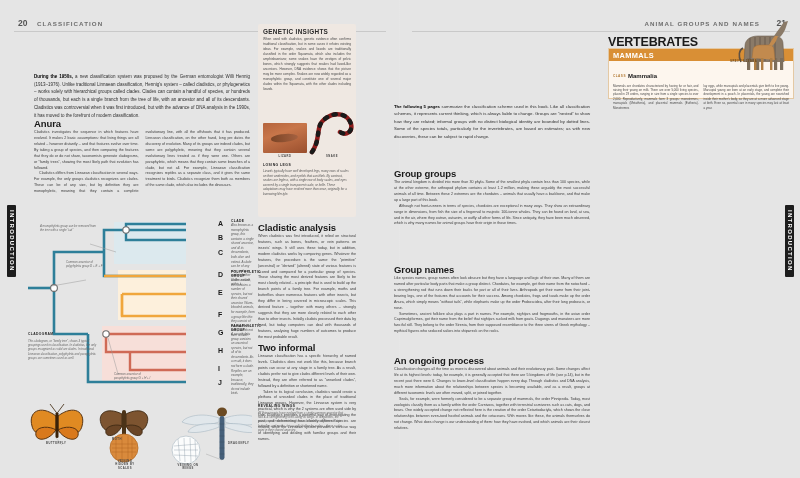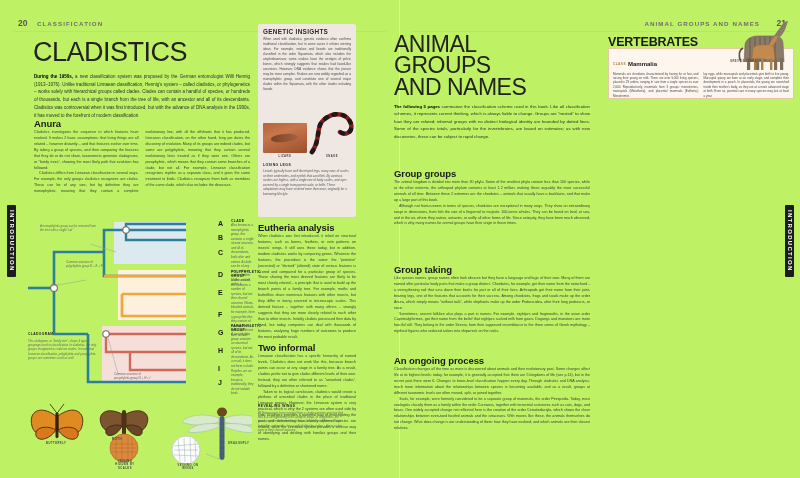--- a/index.html
+++ b/index.html
@@ -4,21 +4,21 @@
 <style>
   * { box-sizing: border-box; margin: 0; padding: 0; }
   body {
     width: 800px; height: 478px;
     background: #ffffff;
     font-family: "Liberation Sans", sans-serif;
     overflow: hidden;
     position: relative;
   }
   .spread { position: absolute; inset: 0; display: flex; }
-  .page { position: relative; height: 478px; background: #bef264; }
+  .page { position: relative; height: 478px; background: #e5e5e5; }
   .page-left { width: 400px; padding: 0; }
   .page-right { width: 400px; }
   .gutter { position: absolute; left: 399px; top: 0; width: 2px; height: 478px;
             background: linear-gradient(to right, #e2e2e2, #f4f4f4); }
 
   
   .runhead { position: absolute; top: 20px; font-size: 6.2px; letter-spacing: 1.05px;
              color: #6e6e6e; font-weight: 600; }
   .folio { position: absolute; top: 18px; font-size: 8.5px; font-weight: 700; color: #555; }
   .rule { position: absolute; height: 1px; background: #c9c9c9; }
@@ -87,21 +87,20 @@
 <div class="spread">
 
   <div class="page page-left">
 
     <div class="folio" style="left:18px;">20</div>
     <div class="runhead" style="left:37px;">CLASSIFICATION</div>
     <div class="rule" style="left:14px; top:31px; width:372px;"></div>
 
     <div class="vtab" style="left:7px; top:205px; width:9px; height:72px;">INTRODUCTION</div>
 
-    <div class="bigtitle" style="position:absolute; left:33px; top:40px; font-size:27px;">CLADISTICS</div>
 
     <div class="lead" style="position:absolute; left:34px; top:73px; width:216px;"><b>During the 1950s,</b><span> a new classification system was proposed by the German entomologist Willi Hennig (1913–1976). Unlike traditional Linnaean classification, Hennig's system – called cladistics, or phylogenetics – works solely with hierarchical groups called clades. Clades can contain a handful of species, or hundreds of thousands, but each is a single branch from the tree of life, with an ancestor and all of its descendants. Cladistics was controversial when it was first introduced, but with the advance of DNA analysis in the 1990s, it has moved to the forefront of modern classification.</span></div>
 
     <h2 class="sec" style="position:absolute; left:34px; top:118px;">Anura</h2>
     <div class="body col2" style="position:absolute; left:34px; top:130px; width:216px;">
       <p>Cladistics investigates the sequence in which features have evolved. It makes 2 basic assumptions: that living things are all related – however distantly – and that features evolve over time. By taking a group of species, and then comparing the features that they do or do not share, taxonomists generate cladograms, or “family trees”, showing the most likely path that evolution has followed.</p>
       <p>Cladistics differs from Linnaean classification in several ways. For example, the only groups cladistics recognizes are clades. These can be of any size, but by definition they are monophyletic, meaning that they contain a complete evolutionary line, with all the offshoots that it has produced. Linnaean classification, on the other hand, long pre dates the discovery of evolution. Many of its groups are indeed clades, but some are polyphyletic, meaning that they contain several evolutionary lines treated as if they were one. Others are paraphyletic, which means that they contain some branches of a clade, but not all. For example, Linnaean classification recognizes reptiles as a separate class, and it gives the same treatment to birds. Cladistics recognize them both as members of the same clade, which also includes the dinosaurs.</p>
     </div>
 
     <div class="panel" style="left:258px; top:24px; width:98px; height:193px;">
@@ -113,21 +112,21 @@
         <path d="M4 44 C14 30, 6 18, 18 10 C28 3, 40 6, 43 16 C45 24, 38 28, 32 24" fill="none" stroke="#8c1b1b" stroke-width="4.5" stroke-linecap="round"></path>
         <path d="M4 44 C14 30, 6 18, 18 10 C28 3, 40 6, 43 16 C45 24, 38 28, 32 24" fill="none" stroke="#1a1a1a" stroke-width="4.5" stroke-linecap="round" stroke-dasharray="2.2 7"></path>
       </svg>
       <div class="imglabel" style="position:absolute; left:5px; top:131px; width:44px;">LIZARD</div>
       <div class="imglabel" style="position:absolute; left:54px; top:131px; width:40px;">SNAKE</div>
 
       <div class="cap-h" style="position:absolute; left:5px; top:139px;">LOSING LEGS</div>
       <div class="cap-b" style="position:absolute; left:5px; top:145px; width:88px;">Lizards typically have well developed legs, many rows of scales on their undersides, and eyelids that can blink. By contrast, snakes are legless, with a single row of body scales, and eyes covered by a single transparent scale, or brille. These adaptations may have evolved more than once, originally for a burrowing lifestyle.</div>
     </div>
 
-    <h2 class="sec" style="position:absolute; left:258px; top:222px;">Eutheria analysis</h2>
+    <h2 class="sec" style="position:absolute; left:258px; top:222px;">Cladistic analysis</h2>
     <div class="body" style="position:absolute; left:258px; top:234px; width:98px;">
       <p>When cladistics was first introduced, it relied on structural features, such as bones, feathers, or vein patterns on insects' wings. It still uses these today, but in addition, modern cladistics works by comparing genes. Whatever the features, the procedure is the same: the “primitive” (ancestral) or “derived” (altered) state of various features is scored and compared for a particular group of species. Those sharing the most derived features are likely to be most closely related – a principle that is used to build up the branch points of a family tree. For example, moths and butterflies share numerous features with other insects, but they differ in being covered in microscopic scales. This derived feature – together with many others – strongly suggests that they are more closely related to each other than to other insects. Initially cladists processed their data by hand, but today computers can deal with thousands of features, analysing huge numbers of outcomes to produce the most probable result.</p>
     </div>
     <h2 class="sec" style="position:absolute; left:258px; top:342px;">Two informal</h2>
     <div class="body" style="position:absolute; left:258px; top:354px; width:98px;">
       <p>Linnaean classification has a specific hierarchy of named levels. Cladistics does not work like this, because branch points can occur at any stage in a family tree. As a result, cladists prefer not to give clades different levels of their own. Instead, they are often referred to as “unranked clades”, followed by a definition or shortened name.</p>
       <p>Taken to its logical conclusion, cladistics would create a plethora of unranked clades in the place of traditional Linnaean groups. However, the Linnaean system is very practical, which is why the 2 systems are often used side by side. Cladistics provides a powerful way of investigating the past, and determining how closely different species are related, while the Linnaean system provides a concise way of identifying and dealing with familiar groups and their names.</p>
     </div>
 
     <div class="clado" style="left:26px; top:222px; width:180px; height:172px;">
@@ -263,49 +262,45 @@
 
   <div class="gutter"></div>
 
   <div class="page page-right">
     <div class="runhead" style="right:40px; text-align:right;">ANIMAL GROUPS AND NAMES</div>
     <div class="folio" style="right:14px;">21</div>
     <div class="rule" style="right:10px; top:31px; width:378px;"></div>
 
     <div class="vtab" style="right:6px; top:205px; width:9px; height:72px;">INTRODUCTION</div>
 
-    <div style="position:absolute; left:-6px; top:34px;">
-      <div class="bigtitle" style="font-size:23px;">ANIMAL</div>
-      <div class="bigtitle" style="font-size:23px;">GROUPS</div>
-      <div class="bigtitle" style="font-size:23px;">AND NAMES</div>
-    </div>
 
     <div class="lead" style="position:absolute; left:-6px; top:103px; width:196px; font-size:4.3px;"><b>The following 5 pages</b><span> summarize the classification scheme used in this book. Like all classification schemes, it represents current thinking, which is always liable to change. Groups are “nested” to show how they are related; informal groups with no distinct biological identity are bounded by dotted lines. Some of the species totals, particularly for the invertebrates, are based on estimates; as with new discoveries, these can be subject to rapid change.</span></div>
 
     <h2 class="sec" style="position:absolute; left:-6px; top:168px;">Group groups</h2>
     <div class="body" style="position:absolute; left:-6px; top:180px; width:196px;">
       <p>The animal kingdom is divided into more than 30 phyla. Some of the smallest phyla contain less than 100 species, while at the other extreme, the arthropod phylum contains at least 1.2 million, making these arguably the most successful animals of all time. Between these 2 extremes are the chordates – animals that usually have a backbone, and that make up a large part of this book.</p>
       <p>Although not front-runners in terms of species, chordates are exceptional in many ways. They show an extraordinary range in dimensions, from fish the size of a fingernail to majestic 100-tonne whales. They can be found on land, at sea, and in the air, where they outrun, outswim, or outfly all other forms of life. Since antiquity, they have been much observed, which is why many names for animal groups have their origin in those times.</p>
     </div>
 
-    <h2 class="sec" style="position:absolute; left:-6px; top:264px;">Group taking</h2>
+    <h2 class="sec" style="position:absolute; left:-6px; top:264px;">Group names</h2>
     <div class="body" style="position:absolute; left:-6px; top:276px; width:196px;">
       <p>Like species names, group names often look obscure but they have a language and logic of their own. Many of them are named after particular body parts that make a group distinct. Chordates, for example, get their name from the notochord – a strengthening rod that runs down their backs for part or all of their lives. Arthropods get their name from their joint-bearing legs, one of the features that accounts for their success. Among chordates, frogs and toads make up the order Anura, which simply means “without tails”, while elephants make up the order Proboscidea, after their long proboscis, or nose.</p>
       <p>Sometimes, ancient folklore also plays a part in names. For example, nightjars and frogmouths, in the avian order Caprimulgiformes, got their name from the belief that nightjars sucked milk from goats. Dugongs and manatees are more fanciful still. They belong to the order Sirenia, from their supposed resemblance to the three sirens of Greek mythology – mythical figures who seduced sailors into shipwreck on the rocks.</p>
     </div>
 
     <h2 class="sec" style="position:absolute; left:-6px; top:355px;">An ongoing process</h2>
     <div class="body" style="position:absolute; left:-6px; top:367px; width:196px;">
       <p>Classification changes all the time as more is discovered about animals and their evolutionary past. Some changes affect life at its highest levels: today, for example, it is generally accepted that there are 5 kingdoms of life (see p.14), but in the recent past there were 6. Changes to lower-level classification happen every day. Through cladistics and DNA analysis, much more information about the relationships between species is becoming available, and as a result, groups at different taxonomic levels are often moved, split, or joined together.</p>
       <p>Seals, for example, were formerly considered to be a separate group of mammals, the order Pinnipedia. Today, most zoologists classify them as a family within the order Carnivora, together with terrestrial carnivores such as cats, dogs, and bears. One widely accepted change not reflected here is the creation of the order Cetartiodactyla, which shows the close relationships between even-toed hoofed animals and the cetaceans. With moves like these, the animals themselves do not change. What does change is our understanding of them: how they have evolved, and which animals are their closest relatives.</p>
     </div>
 
     <div class="vert-title" style="position:absolute; left:208px; top:35px;">VERTEBRATES</div>
 
     <div class="mammal-box" style="left:208px; top:48px; width:186px; height:51px;">
+      <div class="mammal-band">MAMMALS</div>
       <div style="padding:2.5px 4px 0 4px;">
         <span class="cls-lab">CLASS</span><span class="cls-line">Mammalia</span>
       </div>
       <div style="display:flex; gap:5px; padding:2px 4px 0 4px;">
         <div class="mm-body" style="width:86px;">Mammals are chordates characterized by having fur or hair, and raising their young on milk. There are over 5,000 living species, placed in 29 orders, ranging in size from a single species to over 2,000. Reproductively, mammals form 3 groups: monotremes, marsupials (Metatheria), and placental mammals (Eutheria). Monotremes</div>
         <div class="mm-body" style="width:86px;">lay eggs, while marsupials and placentals give birth to live young. Marsupial young are born at an early stage, and complete their development in a pouch. In placentals, the young are nourished inside their mother's body, so they are at a more advanced stage at birth. Even so, parental care in many species may last at least a year.</div>
       </div>
     </div>
 
     <svg style="position:absolute; left:330px; top:16px;" width="62" height="54">

